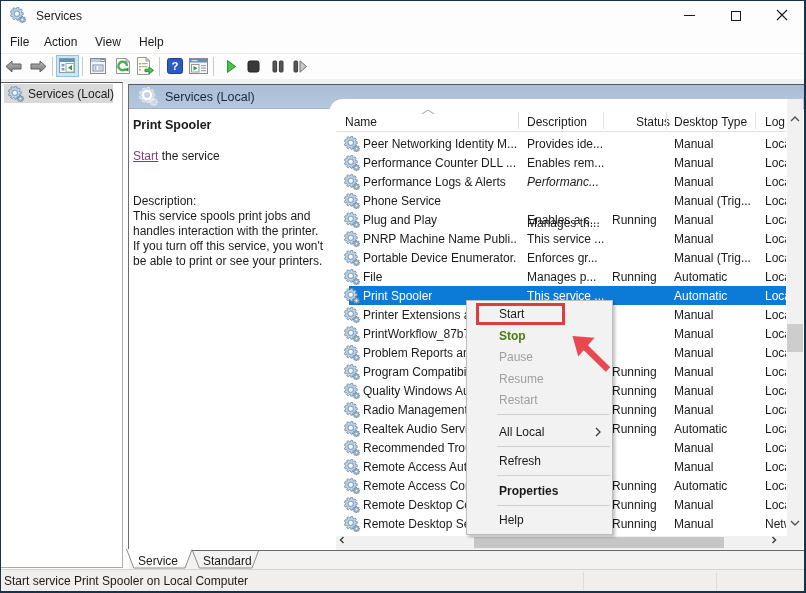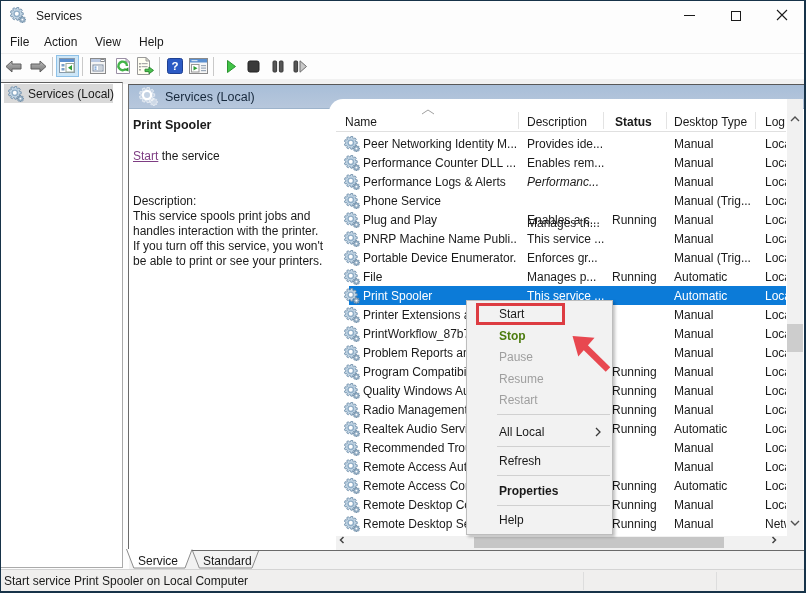--- a/index.html
+++ b/index.html
@@ -145,21 +145,21 @@
 <div class="t" style="left:133px;top:149px;"><span style="color:#7e3d83;text-decoration:underline;">Start</span> the service</div>
 <div class="t" style="left:133px;top:194px;">Description:</div>
 <div class="t" style="left:133px;top:209px;line-height:14.9px;">This service spools print jobs and<br>handles interaction with the printer.<br>If you turn off this service, you won't<br>be able to print or see your printers.</div>
 
 <div class="abs" style="left:336px;top:110px;width:450px;height:21px;border-bottom:1px solid #e0e0e0;background:#fff;"></div>
 <svg class="abs" style="left:421px;top:109px;" width="14" height="6" viewBox="0 0 14 6">
     <path d="M1 5 L7 1 L13 5" fill="none" stroke="#a0a0a0" stroke-width="1"></path>
   </svg>
 <div class="t" style="left:345px;top:115px;">Name</div>
 <div class="t" style="left:527px;top:115px;">Description</div>
-<div class="t" style="left:615px;top:115px;font-weight:bold;">Status</div>
+<div class="t" style="left:636px;top:115px;">Status</div>
 <div class="t" style="left:674px;top:115px;">Desktop Type</div>
 <div class="t" style="left:765px;top:115px;">Log</div>
 <div class="abs" style="left:518px;top:112px;width:1px;height:17px;background:#e3e3e3;"></div>
 <div class="abs" style="left:603px;top:112px;width:1px;height:17px;background:#e3e3e3;"></div>
 <div class="abs" style="left:666px;top:112px;width:1px;height:17px;background:#e3e3e3;"></div>
 <div class="abs" style="left:755px;top:112px;width:1px;height:17px;background:#e3e3e3;"></div>
 
 <svg class="abs" style="left:344px;top:136px;" width="16" height="16" viewBox="0 0 17 17">
     <use href="#gear-big"></use>
   </svg>

